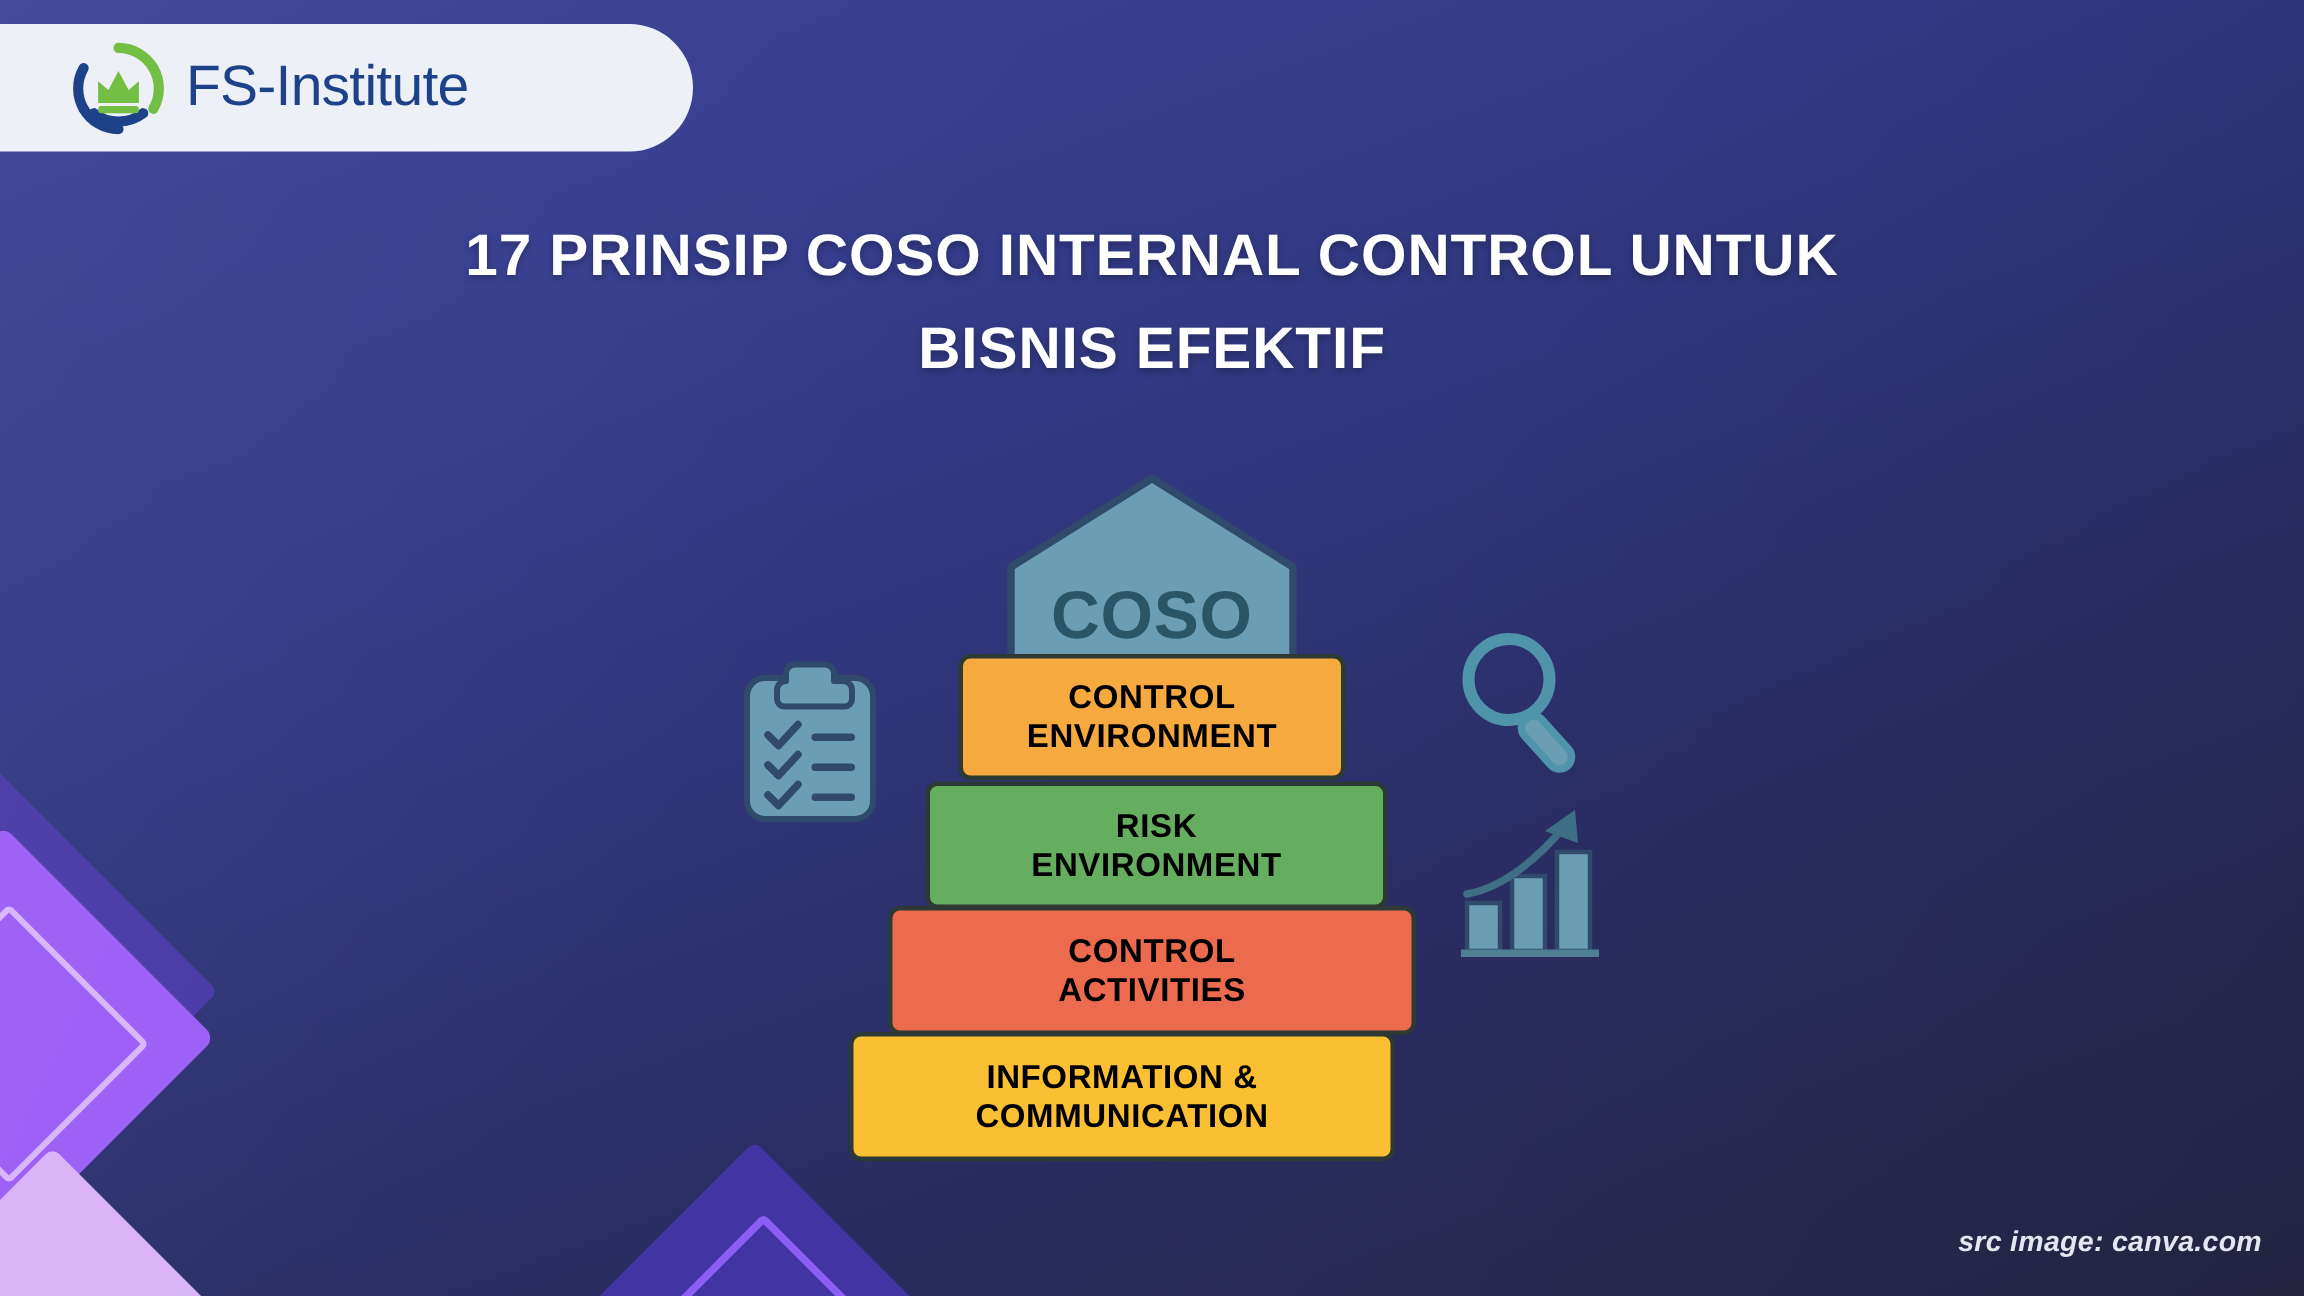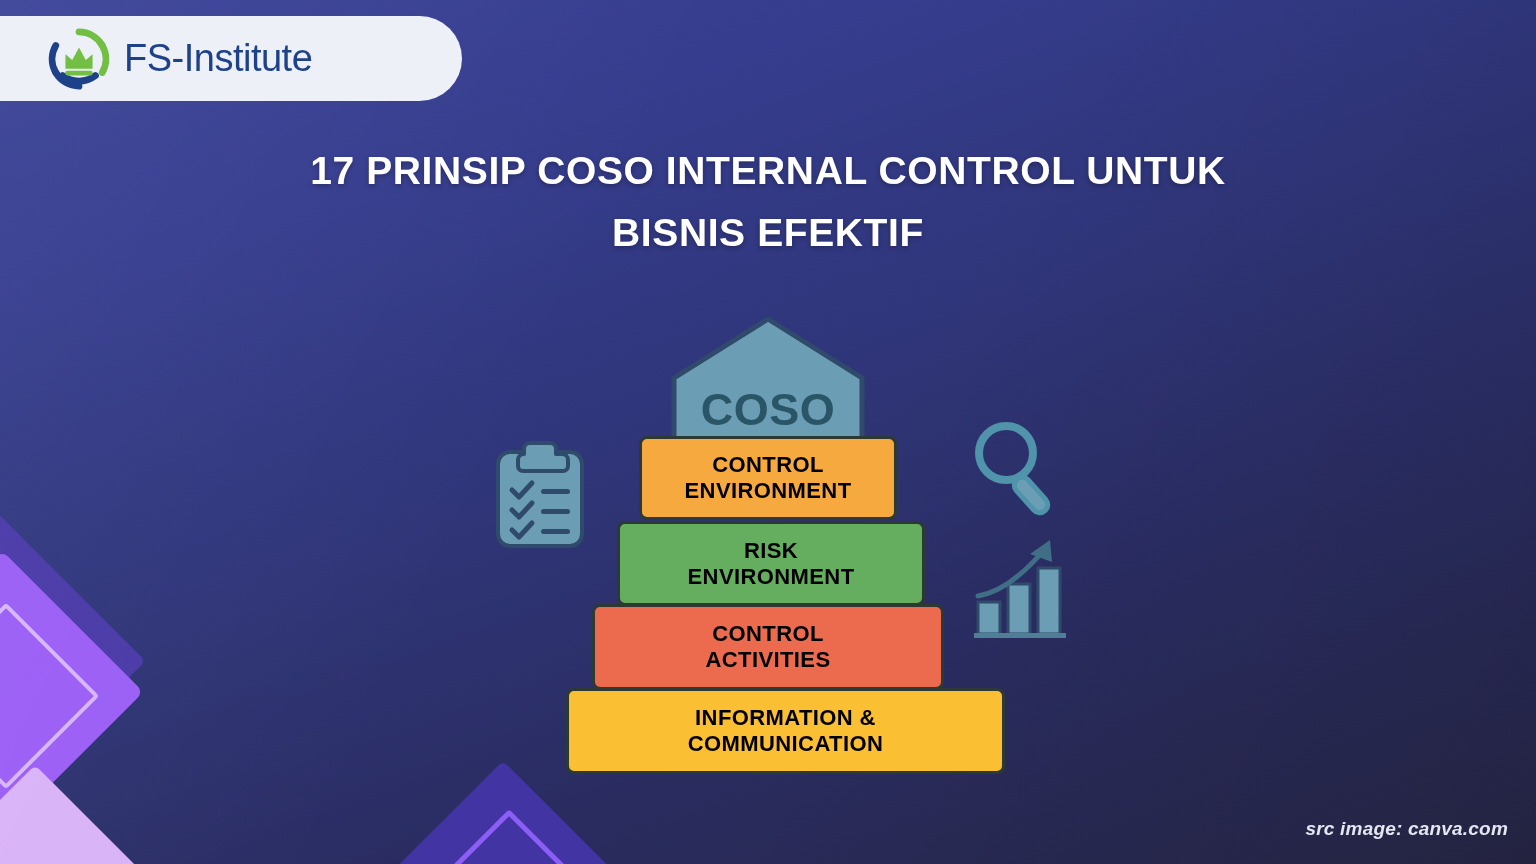--- a/index.html
+++ b/index.html
@@ -102,21 +102,21 @@
     text-align: center;
     color: #000000;
     font-weight: bold;
     font-size: 22px;
     line-height: 26px;
     letter-spacing: 0.4px;
   }
   #layer-0 { left: 639px; top: 120px; width: 258px;  height: 84px;  background: #f5a93f; }
   #layer-1 { left: 596px; top: 205px; width: 308px;  height: 85px;  background: #66ae5f; margin-left: 21px; }
   #layer-2 { left: 592px; top: 288px; width: 352px;  height: 86px;  background: #ec6b4e; }
-  #layer-3 { left: 566px; top: 372px; width: 439px;  height: 86px;  background: #fbbf33; align-items: center; }
+  #layer-3 { left: 566px; top: 372px; width: 364px;  height: 86px;  background: #fbbf33; align-items: center; }
   .layer .lbl { display: block; }
 
   
   #clipboard-icon { position: absolute; left: 494px; top: 440px; width: 92px; height: 110px; }
   #magnifier-icon { position: absolute; left: 968px; top: 416px; width: 100px; height: 100px; }
   #growth-icon    { position: absolute; left: 972px; top: 534px; width: 96px;  height: 106px; }
 
   
   .deco { position: absolute; }
   #deco-a { left: -98px; top: 592px; width: 200px; height: 200px; background: #9b5ff5; transform: rotate(45deg); border-radius: 8px; }

